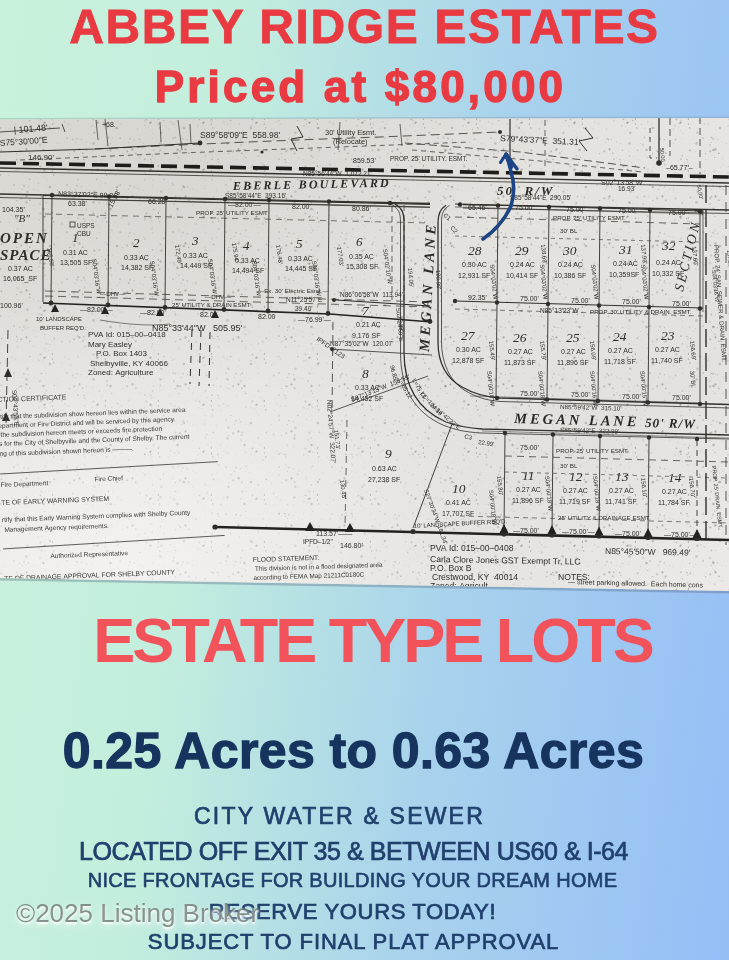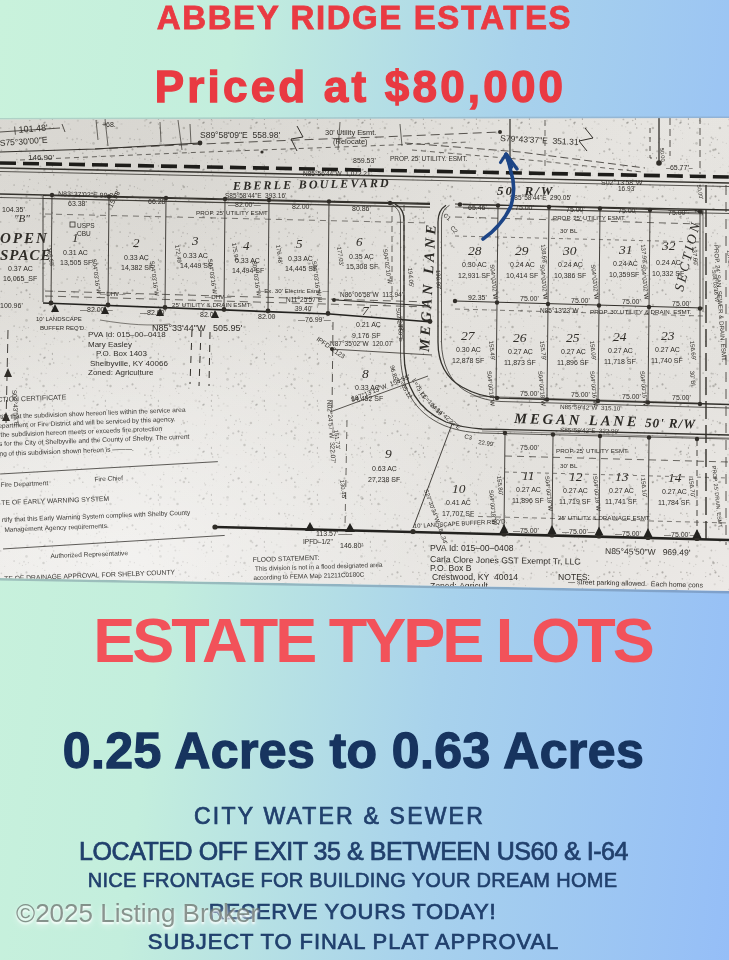--- a/index.html
+++ b/index.html
@@ -6,21 +6,21 @@
   body{width:729px;height:960px;overflow:hidden;font-family:"Liberation Sans",sans-serif;}
   .page{position:absolute;left:0;top:0;width:729px;height:960px;
     background:linear-gradient(97deg,#c9f2dc 0%,#c3eedd 28%,#a8d2ec 62%,#95bef7 100%);}
   .abs{position:absolute;}
   .ctr{width:729px;text-align:center;}
 </style>
 </head>
 <body>
 <div class="page">
 
-<div class="abs ctr" style="top:-1.5px;font-size:33px;font-weight:bold;color:#e93a42;letter-spacing:1.6px;-webkit-text-stroke:0.8px #e93a42;">ABBEY RIDGE ESTATES</div>
+<div class="abs ctr" style="top:-1.5px;font-size:48px;font-weight:bold;color:#e93a42;letter-spacing:1.6px;-webkit-text-stroke:0.8px #e93a42;">ABBEY RIDGE ESTATES</div>
 
 <div class="abs ctr" style="top:62px;left:-4px;font-size:44px;font-weight:bold;color:#e93a42;letter-spacing:3.2px;-webkit-text-stroke:1.3px #e93a42;">Priced at $80,000</div>
 
 <svg class="abs" style="left:0;top:0;" width="729" height="960" viewBox="0 0 729 960">
   <defs>
 <pattern id="specks" width="53" height="47" patternUnits="userSpaceOnUse">
           <g fill="#5d5b55">
             <circle cx="33.9" cy="1.2" r="0.59" opacity="0.19"></circle>
             <circle cx="39.0" cy="31.8" r="1.02" opacity="0.15"></circle>
             <circle cx="22.4" cy="1.4" r="0.55" opacity="0.29"></circle>

